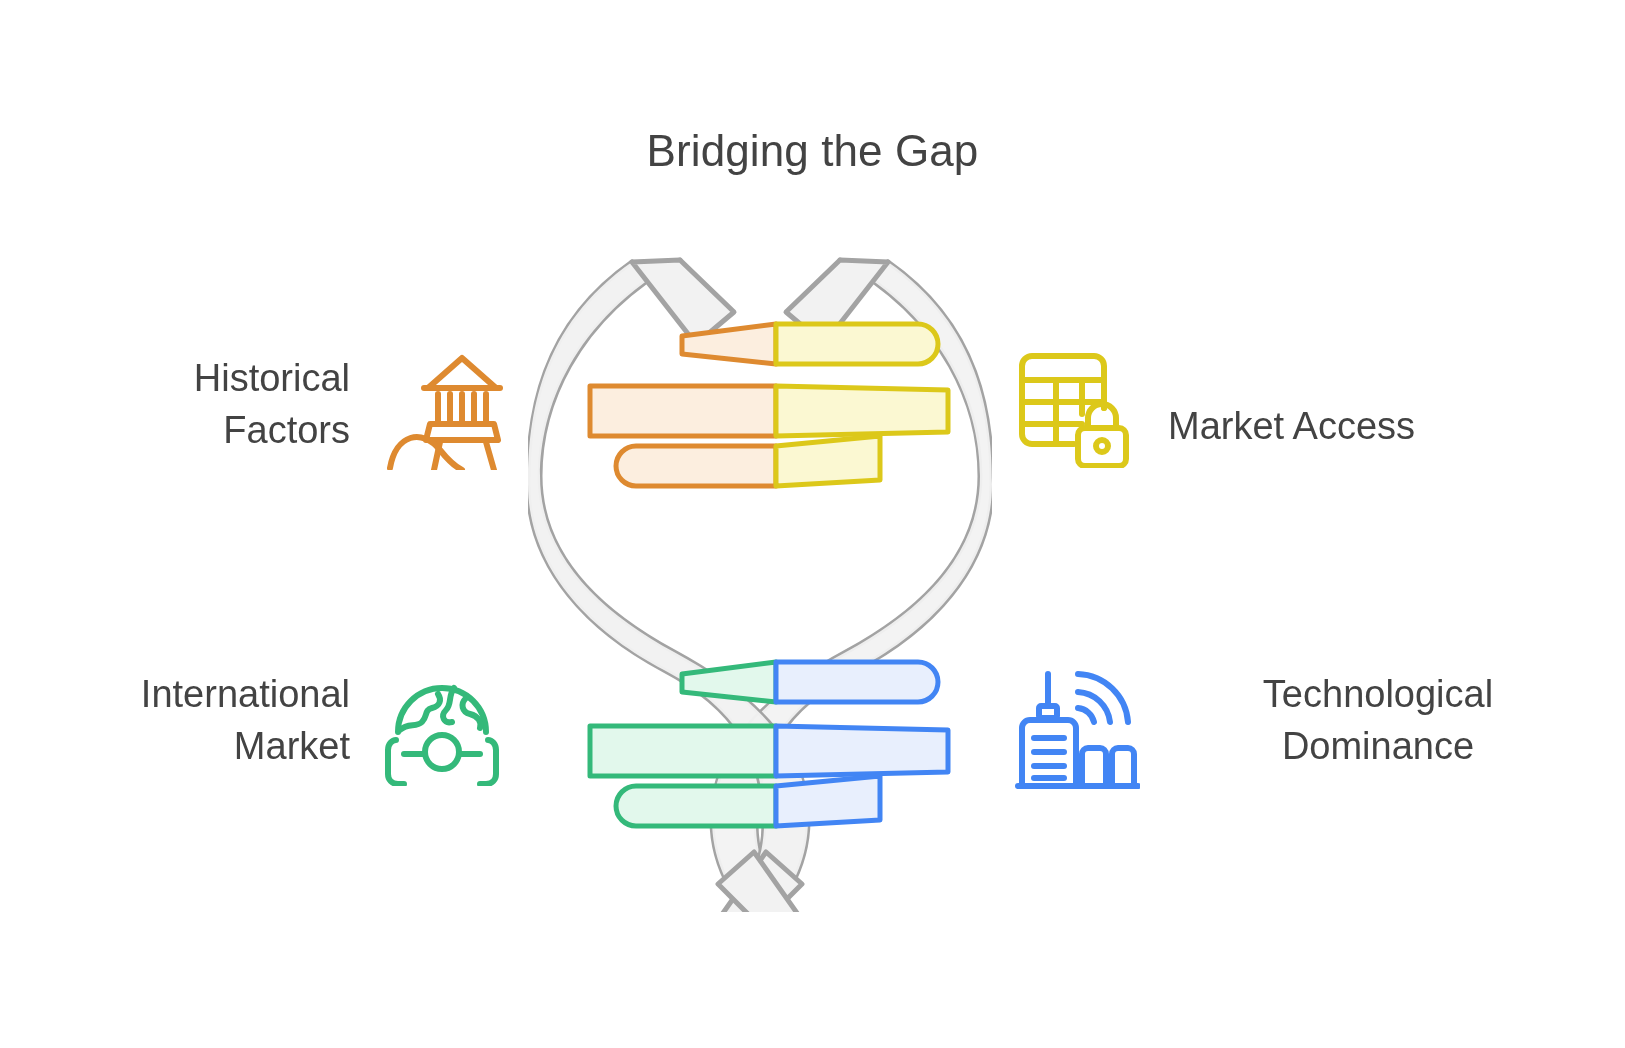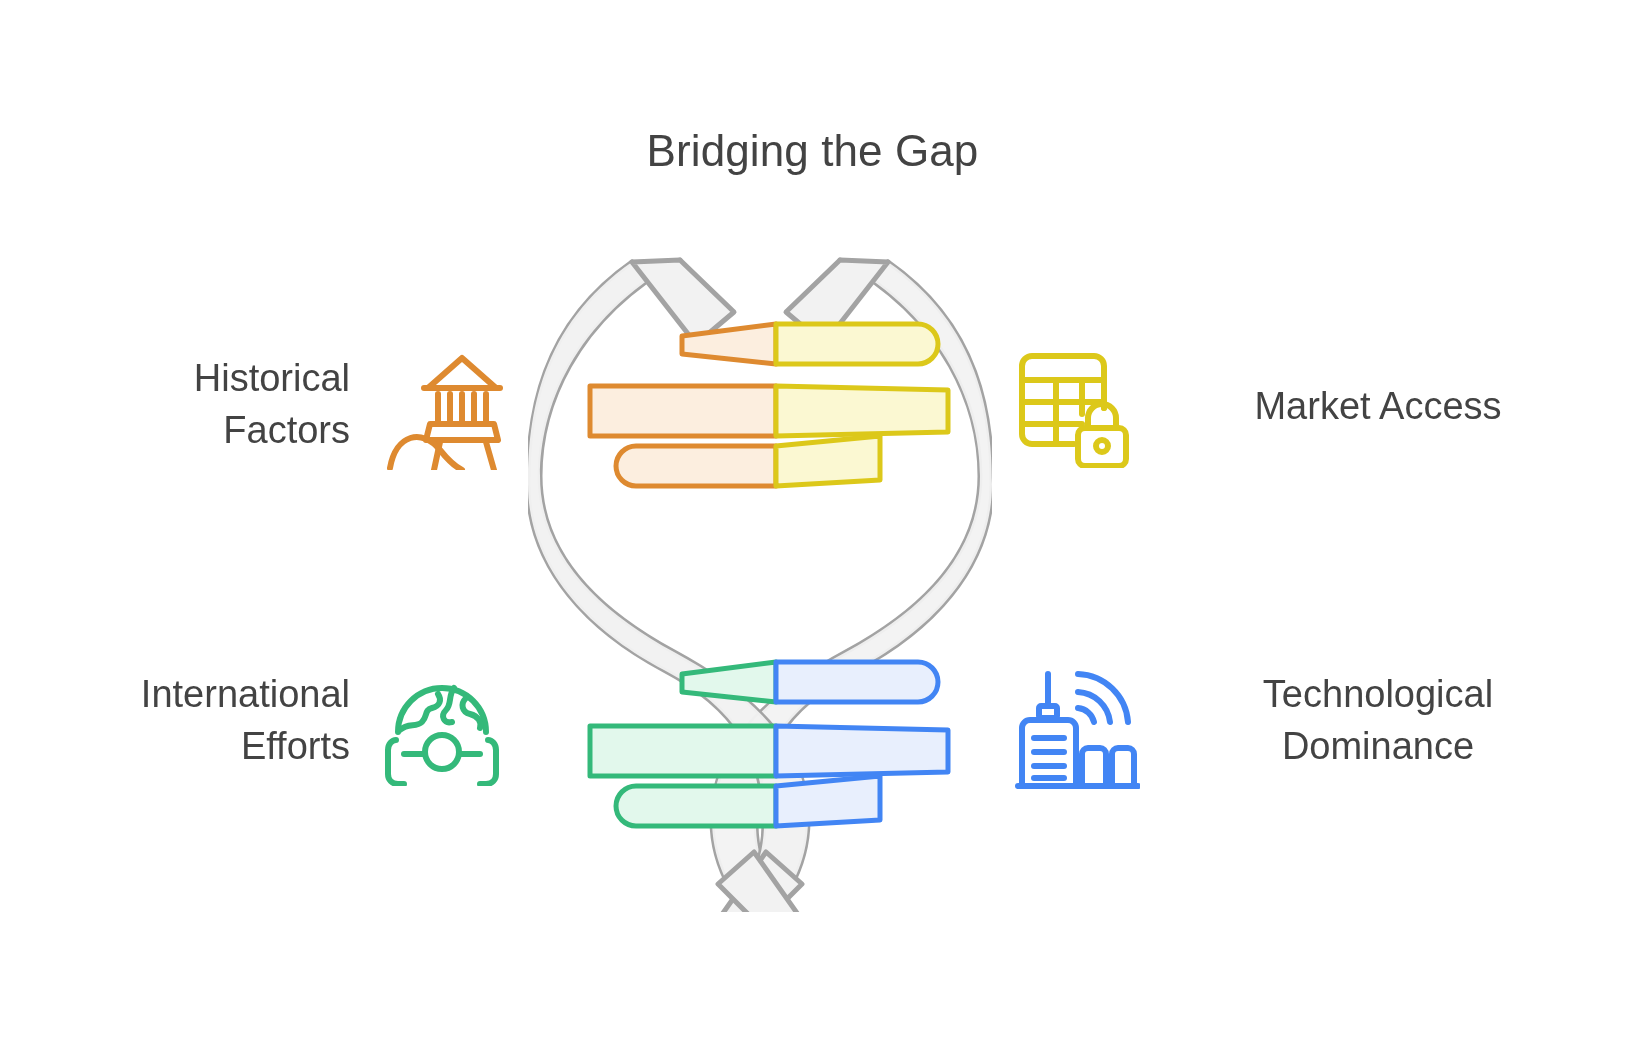--- a/index.html
+++ b/index.html
@@ -62,22 +62,22 @@
   }
   #label-international {
     left: 40px;
     width: 310px;
     top: 668px;
     text-align: right;
   }
   #label-market {
     left: 1168px;
     width: 420px;
-    top: 380px;
-    text-align: center;
+    top: 400px;
+    text-align: left;
   }
   #label-technological {
     left: 1168px;
     width: 420px;
     top: 668px;
     text-align: center;
   }
 
   
   .node-icon {
@@ -209,21 +209,21 @@
 
         <line x1="54" y1="98" x2="48" y2="126"></line>
         <line x1="100" y1="98" x2="108" y2="126"></line>
 
         <path d="M 4,124 C 10,90 36,84 54,106 C 62,116 68,122 76,126"></path>
       </g>
     </svg>
   </div>
 
   <div class="node-label label-left" id="label-international">International
-Efforts</div>
+Market</div>
 
   <div class="node-icon" id="icon-international">
     <svg viewBox="0 0 120 120" width="120" height="120" aria-hidden="true">
       <g fill="none" stroke="#34B97A" stroke-width="6" stroke-linecap="round" stroke-linejoin="round">
 
         <path d="M 16,66 A 44 44 0 1 1 104,66"></path>
 
         <path d="M 18,64 C 26,56 34,62 40,56 C 46,50 42,44 50,42 C 58,40 60,34 56,28"></path>
         <path d="M 72,22 C 66,30 70,38 64,44 C 58,50 62,58 70,56"></path>
         <path d="M 84,32 C 78,38 80,46 88,48 C 96,50 100,56 98,62"></path>

